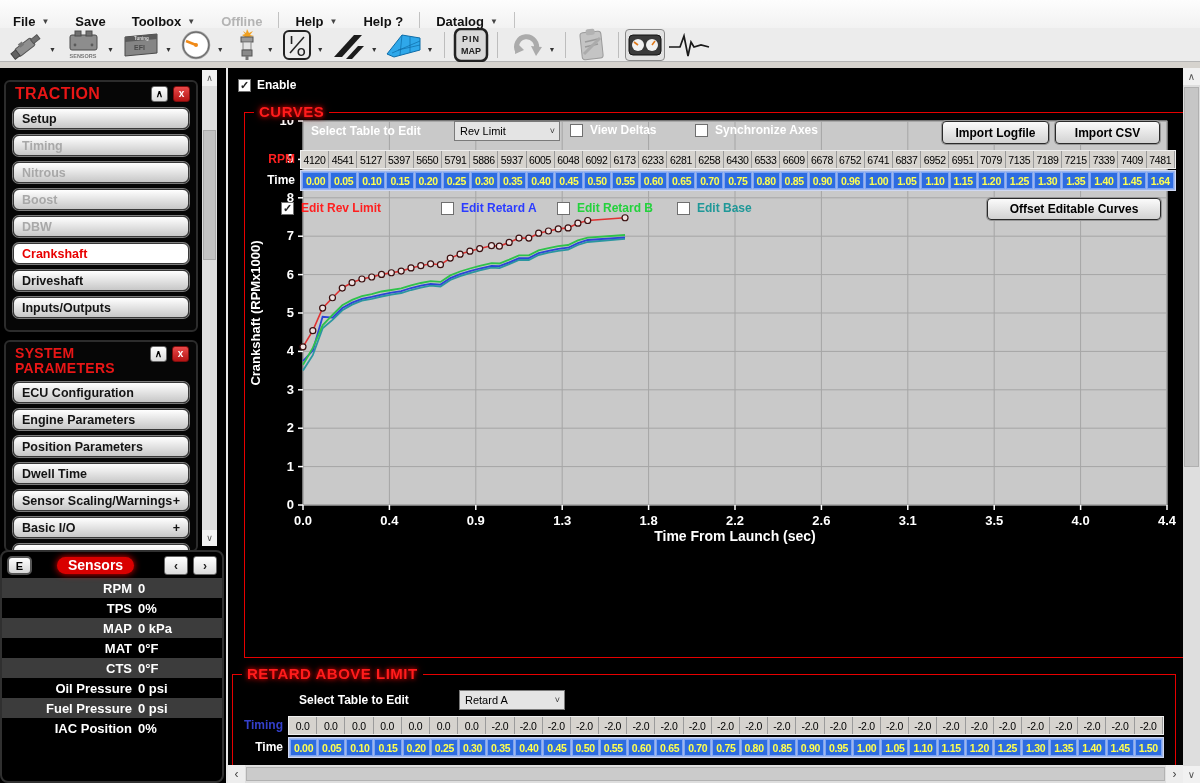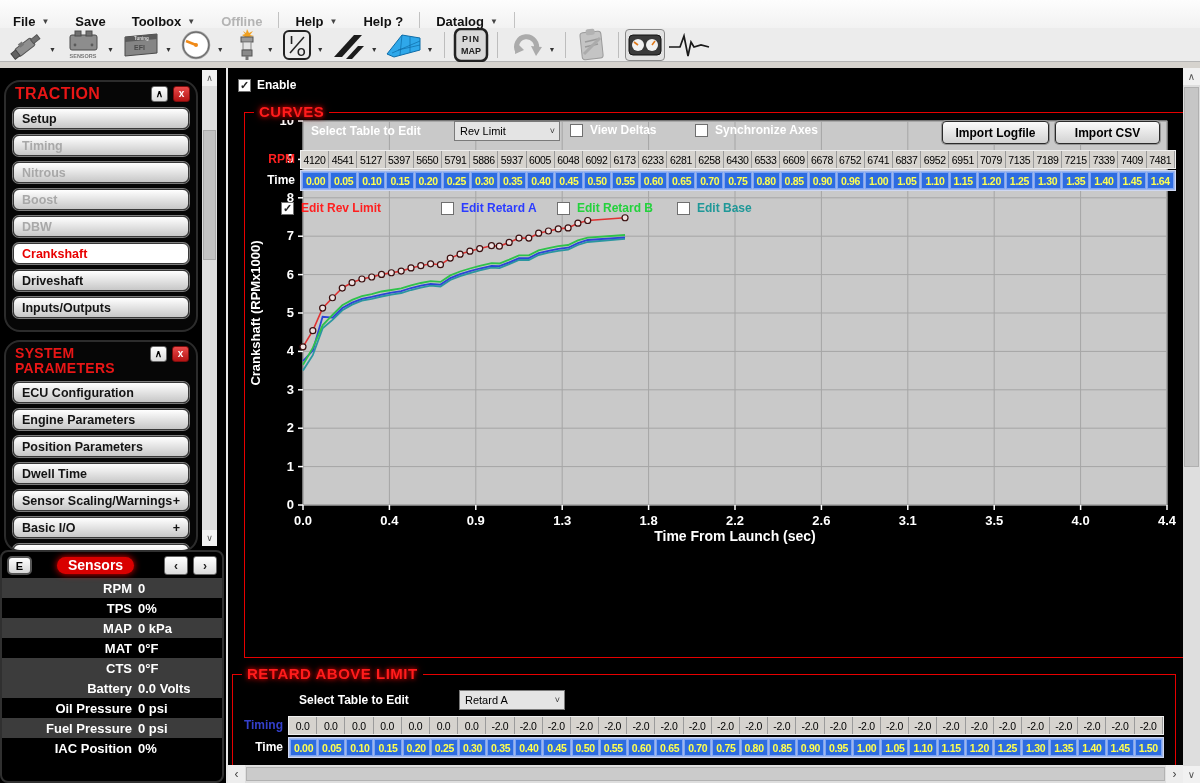--- a/index.html
+++ b/index.html
@@ -17,21 +17,21 @@
 
   
   .toolbar{position:absolute;left:0;top:28px;width:1200px;height:34px;background:#ececec;
     border-bottom:1px solid #b5b5b5;display:flex;align-items:center;padding-left:6px;z-index:20;}
   .tool-btn{height:32px;display:flex;align-items:center;justify-content:center;padding:0 2px;}
   .tool-caret{font-size:7px;color:#333;margin:10px 4px 0 1px;}
   .tool-sep{width:1px;height:26px;background:#bdbdbd;margin:0 6px;}
   .strip{position:absolute;left:0;top:62px;width:1200px;height:6px;background:#d6d3ce;z-index:20;}
 
   
-  .panel{position:absolute;background:#060606;border:2px solid #2c2c2c;border-radius:16px;z-index:4;overflow:hidden;}
+  .panel{position:absolute;background:#060606;border:2px solid #2c2c2c;border-radius:6px;z-index:4;overflow:hidden;}
   .panel-head{display:flex;align-items:flex-start;padding:4px 6px 1px 9px;}
   .panel-title{color:#e81616;font-weight:bold;font-size:16px;line-height:16px;flex:1;letter-spacing:.3px;}
   .panel-btn{width:17px;height:16px;margin-left:5px;font-size:10px;font-weight:bold;
     display:flex;align-items:center;justify-content:center;border-radius:3px;line-height:1;}
   .panel-btn.up{background:linear-gradient(#fff,#dcdcdc);border:1px solid #666;color:#000;}
   .panel-btn.close{background:linear-gradient(#ea4a4a,#b41414);border:1px solid #7d0d0d;color:#fff;}
   .side-btn{margin:5px 7px 6px 7px;height:21px;border-radius:6px;
     background:linear-gradient(#ffffff,#c7c7c7);border:1px solid #383838;box-shadow:0 0 0 1px #7d7d7d;
     display:flex;align-items:center;padding:0 8px;font-weight:bold;font-size:12.5px;color:#141414;}
   .side-btn.disabled{color:#a8a8a8;}
@@ -353,24 +353,20 @@
         <span class="sensor-label">MAP</span>
         <span class="sensor-value">0 kPa</span>
       </div>
       <div class="sensor-row">
         <span class="sensor-label">MAT</span>
         <span class="sensor-value">0°F</span>
       </div>
       <div class="sensor-row alt">
         <span class="sensor-label">CTS</span>
         <span class="sensor-value">0°F</span>
-      </div>
-      <div class="sensor-row alt">
-        <span class="sensor-label">Battery</span>
-        <span class="sensor-value">0.0 Volts</span>
       </div>
       <div class="sensor-row">
         <span class="sensor-label">Oil Pressure</span>
         <span class="sensor-value">0 psi</span>
       </div>
       <div class="sensor-row alt">
         <span class="sensor-label">Fuel Pressure</span>
         <span class="sensor-value">0 psi</span>
       </div>
       <div class="sensor-row">
@@ -487,20 +483,21 @@
         </div>
         <div class="edit-check" style="left: 312px; top: 88px;">
           <span class="checkbox"></span>
           <span class="lbl" style="color: rgb(35, 210, 60);">Edit Retard B</span>
         </div>
         <div class="edit-check" style="left: 432px; top: 88px;">
           <span class="checkbox"></span>
           <span class="lbl" style="color: rgb(31, 152, 152);">Edit Base</span>
         </div>
       </div>
+    <div class="btn" style="position:absolute;left:742px;top:85px;width:174px;height:22px;">Offset Editable Curves</div>
 
     <svg id="chart-svg" width="932" height="436" viewBox="0 0 932 436">
         <rect x="58" y="8" width="864" height="384" fill="#c9c9c9" stroke="#8d8d8d" stroke-width="1"></rect>
         <line x1="58" y1="8" x2="58" y2="392" stroke="#a5a5a5" stroke-width="1"></line>
         <line x1="144.4" y1="8" x2="144.4" y2="392" stroke="#a5a5a5" stroke-width="1"></line>
         <line x1="230.8" y1="8" x2="230.8" y2="392" stroke="#a5a5a5" stroke-width="1"></line>
         <line x1="317.2" y1="8" x2="317.2" y2="392" stroke="#a5a5a5" stroke-width="1"></line>
         <line x1="403.6" y1="8" x2="403.6" y2="392" stroke="#a5a5a5" stroke-width="1"></line>
         <line x1="490" y1="8" x2="490" y2="392" stroke="#a5a5a5" stroke-width="1"></line>
         <line x1="576.4" y1="8" x2="576.4" y2="392" stroke="#a5a5a5" stroke-width="1"></line>

